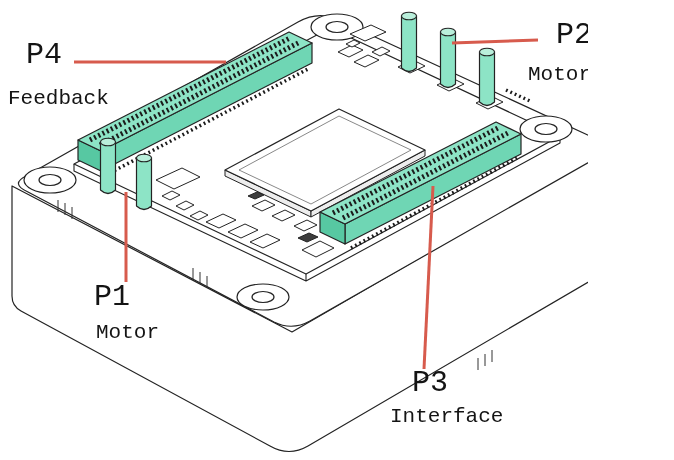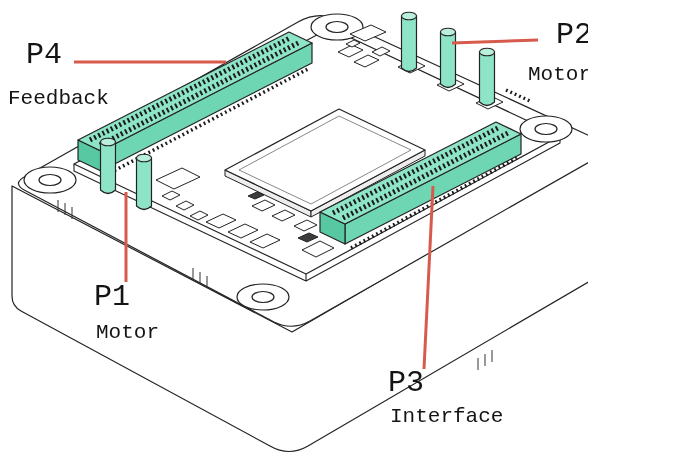--- a/index.html
+++ b/index.html
@@ -157,16 +157,16 @@
 
   <div class="lbl lbl-big" style="left:26px;top:40px">P4</div>
   <div class="lbl lbl-small" style="left:8px;top:88px">Feedback</div>
 
   <div class="lbl lbl-big" style="left:556px;top:20px">P2</div>
   <div class="lbl lbl-small" style="left:528px;top:64px">Motor</div>
 
   <div class="lbl lbl-big" style="left:94px;top:282px">P1</div>
   <div class="lbl lbl-small" style="left:96px;top:322px">Motor</div>
 
-  <div class="lbl lbl-big" style="left:388px;top:368px">P3</div>
+  <div class="lbl lbl-big" style="left:412px;top:368px">P3</div>
   <div class="lbl lbl-small" style="left:390px;top:406px">Interface</div>
 
 </div>
 
 </body></html>

